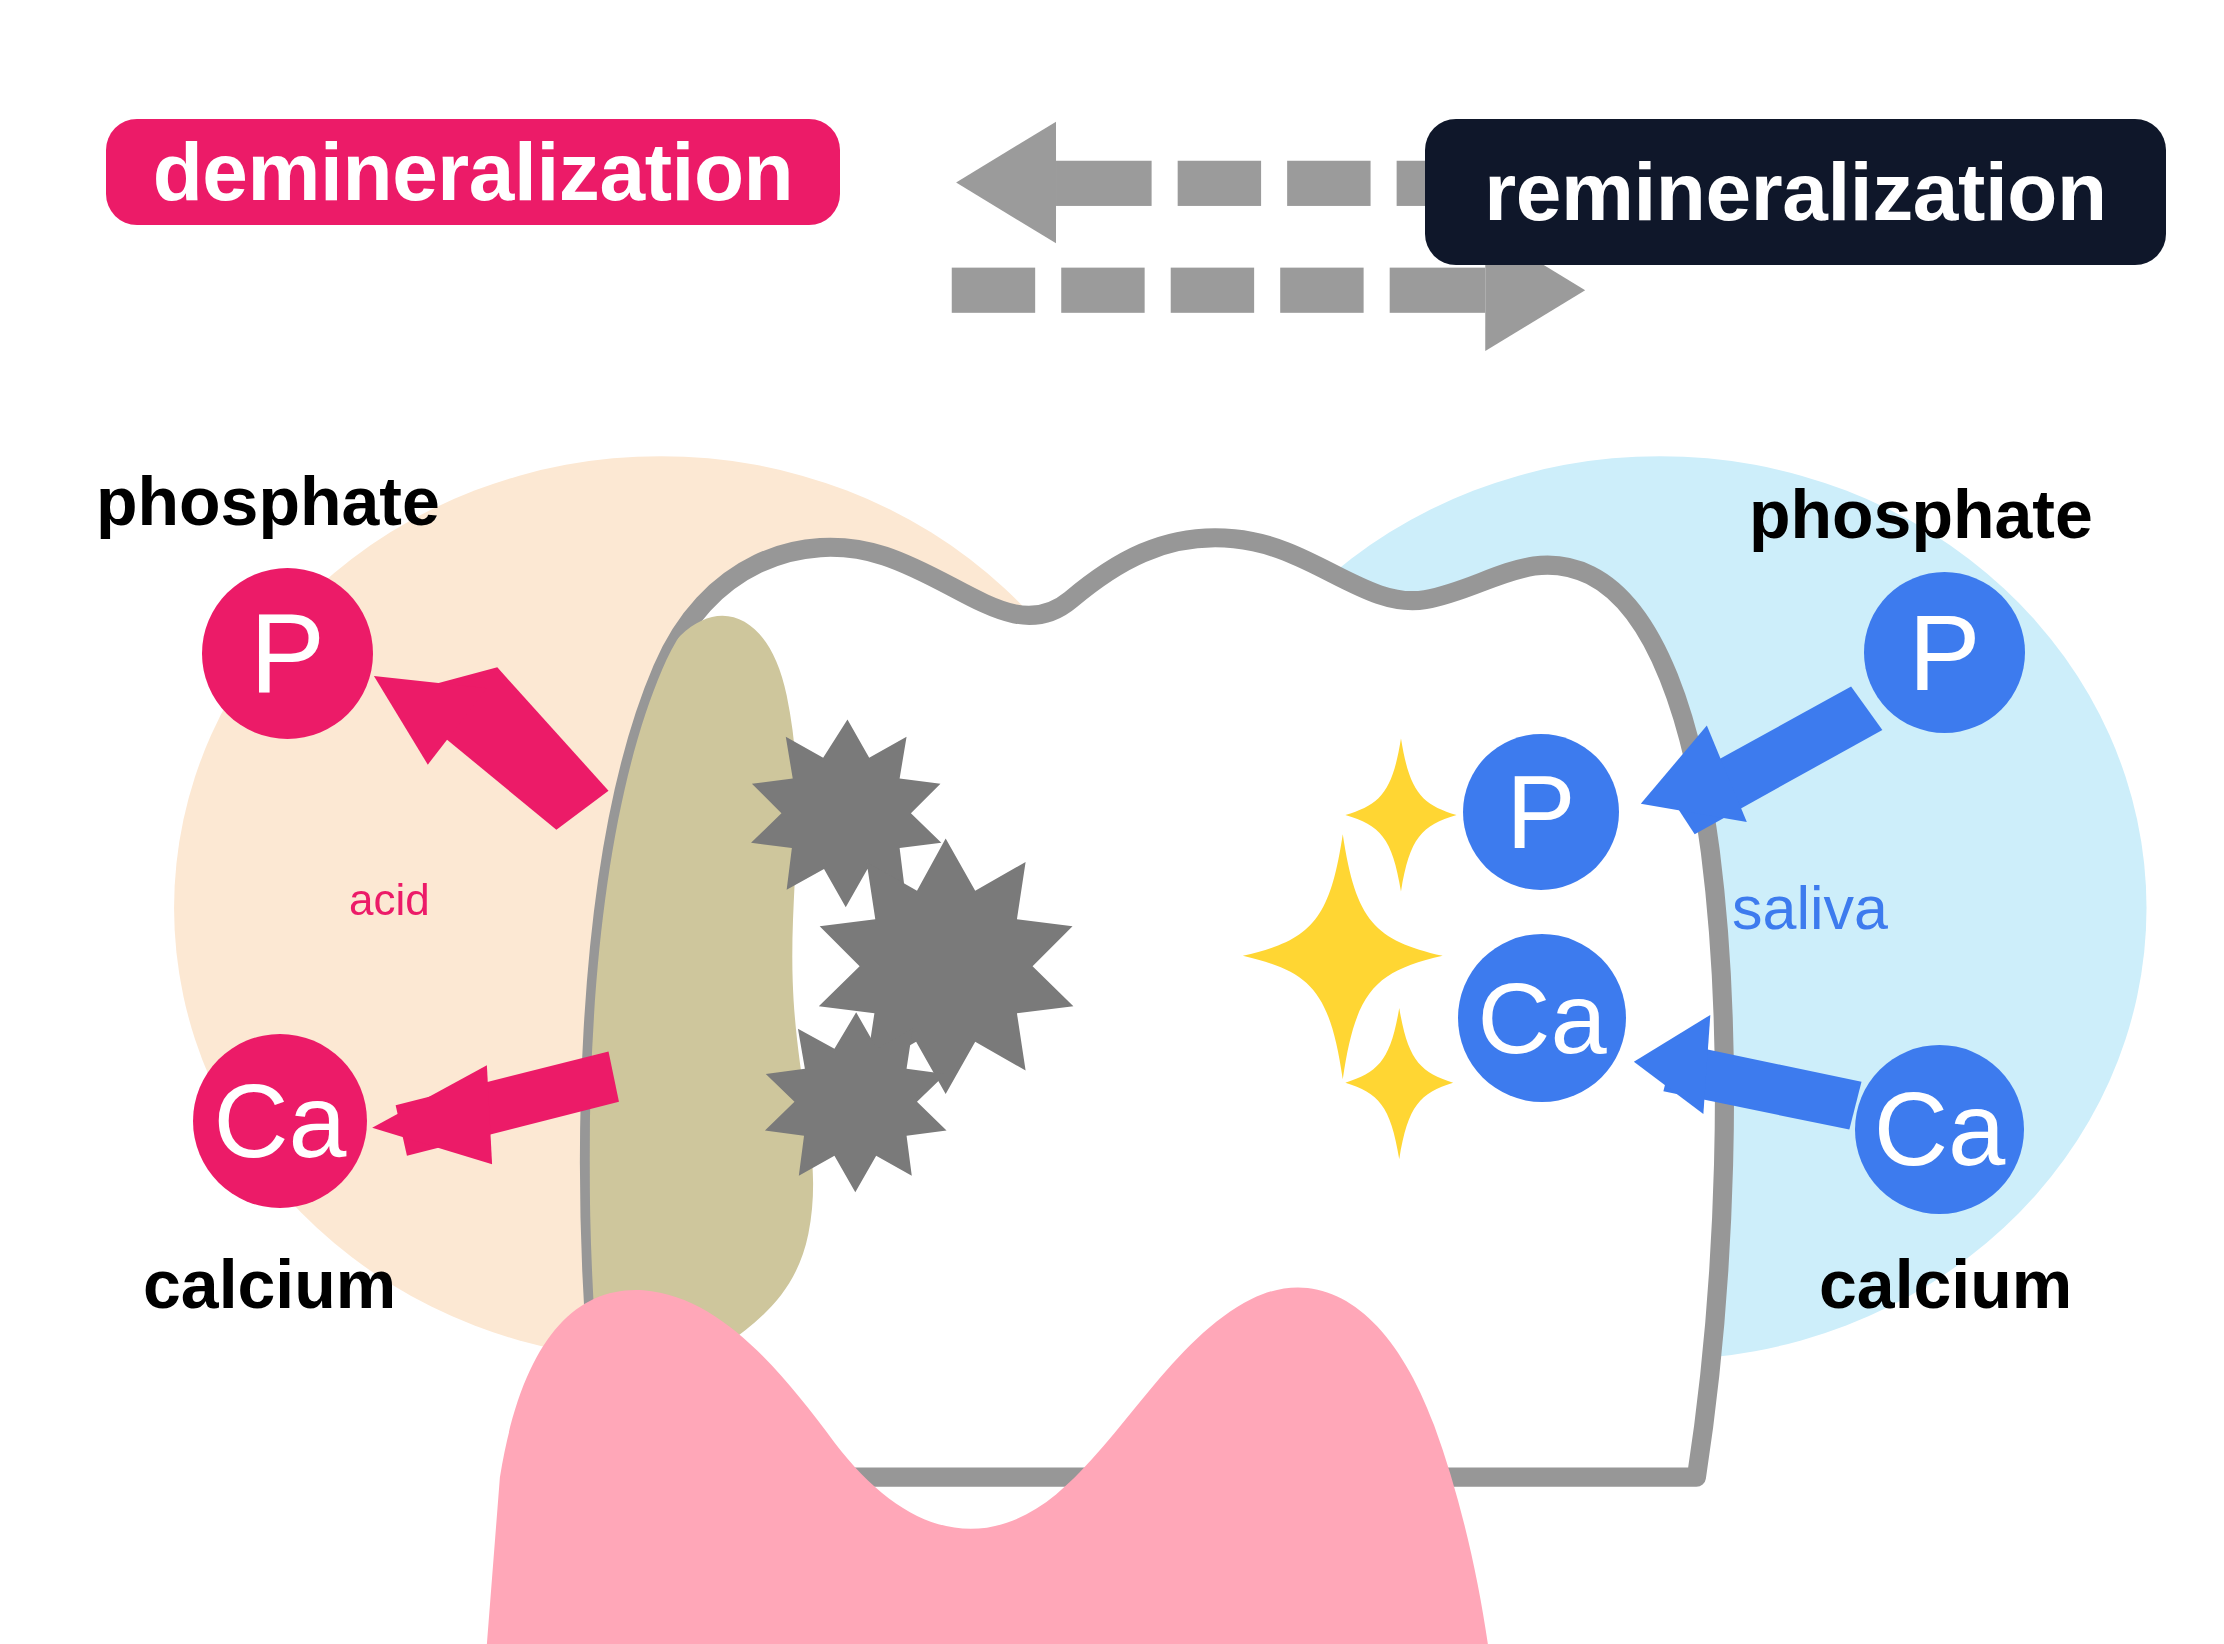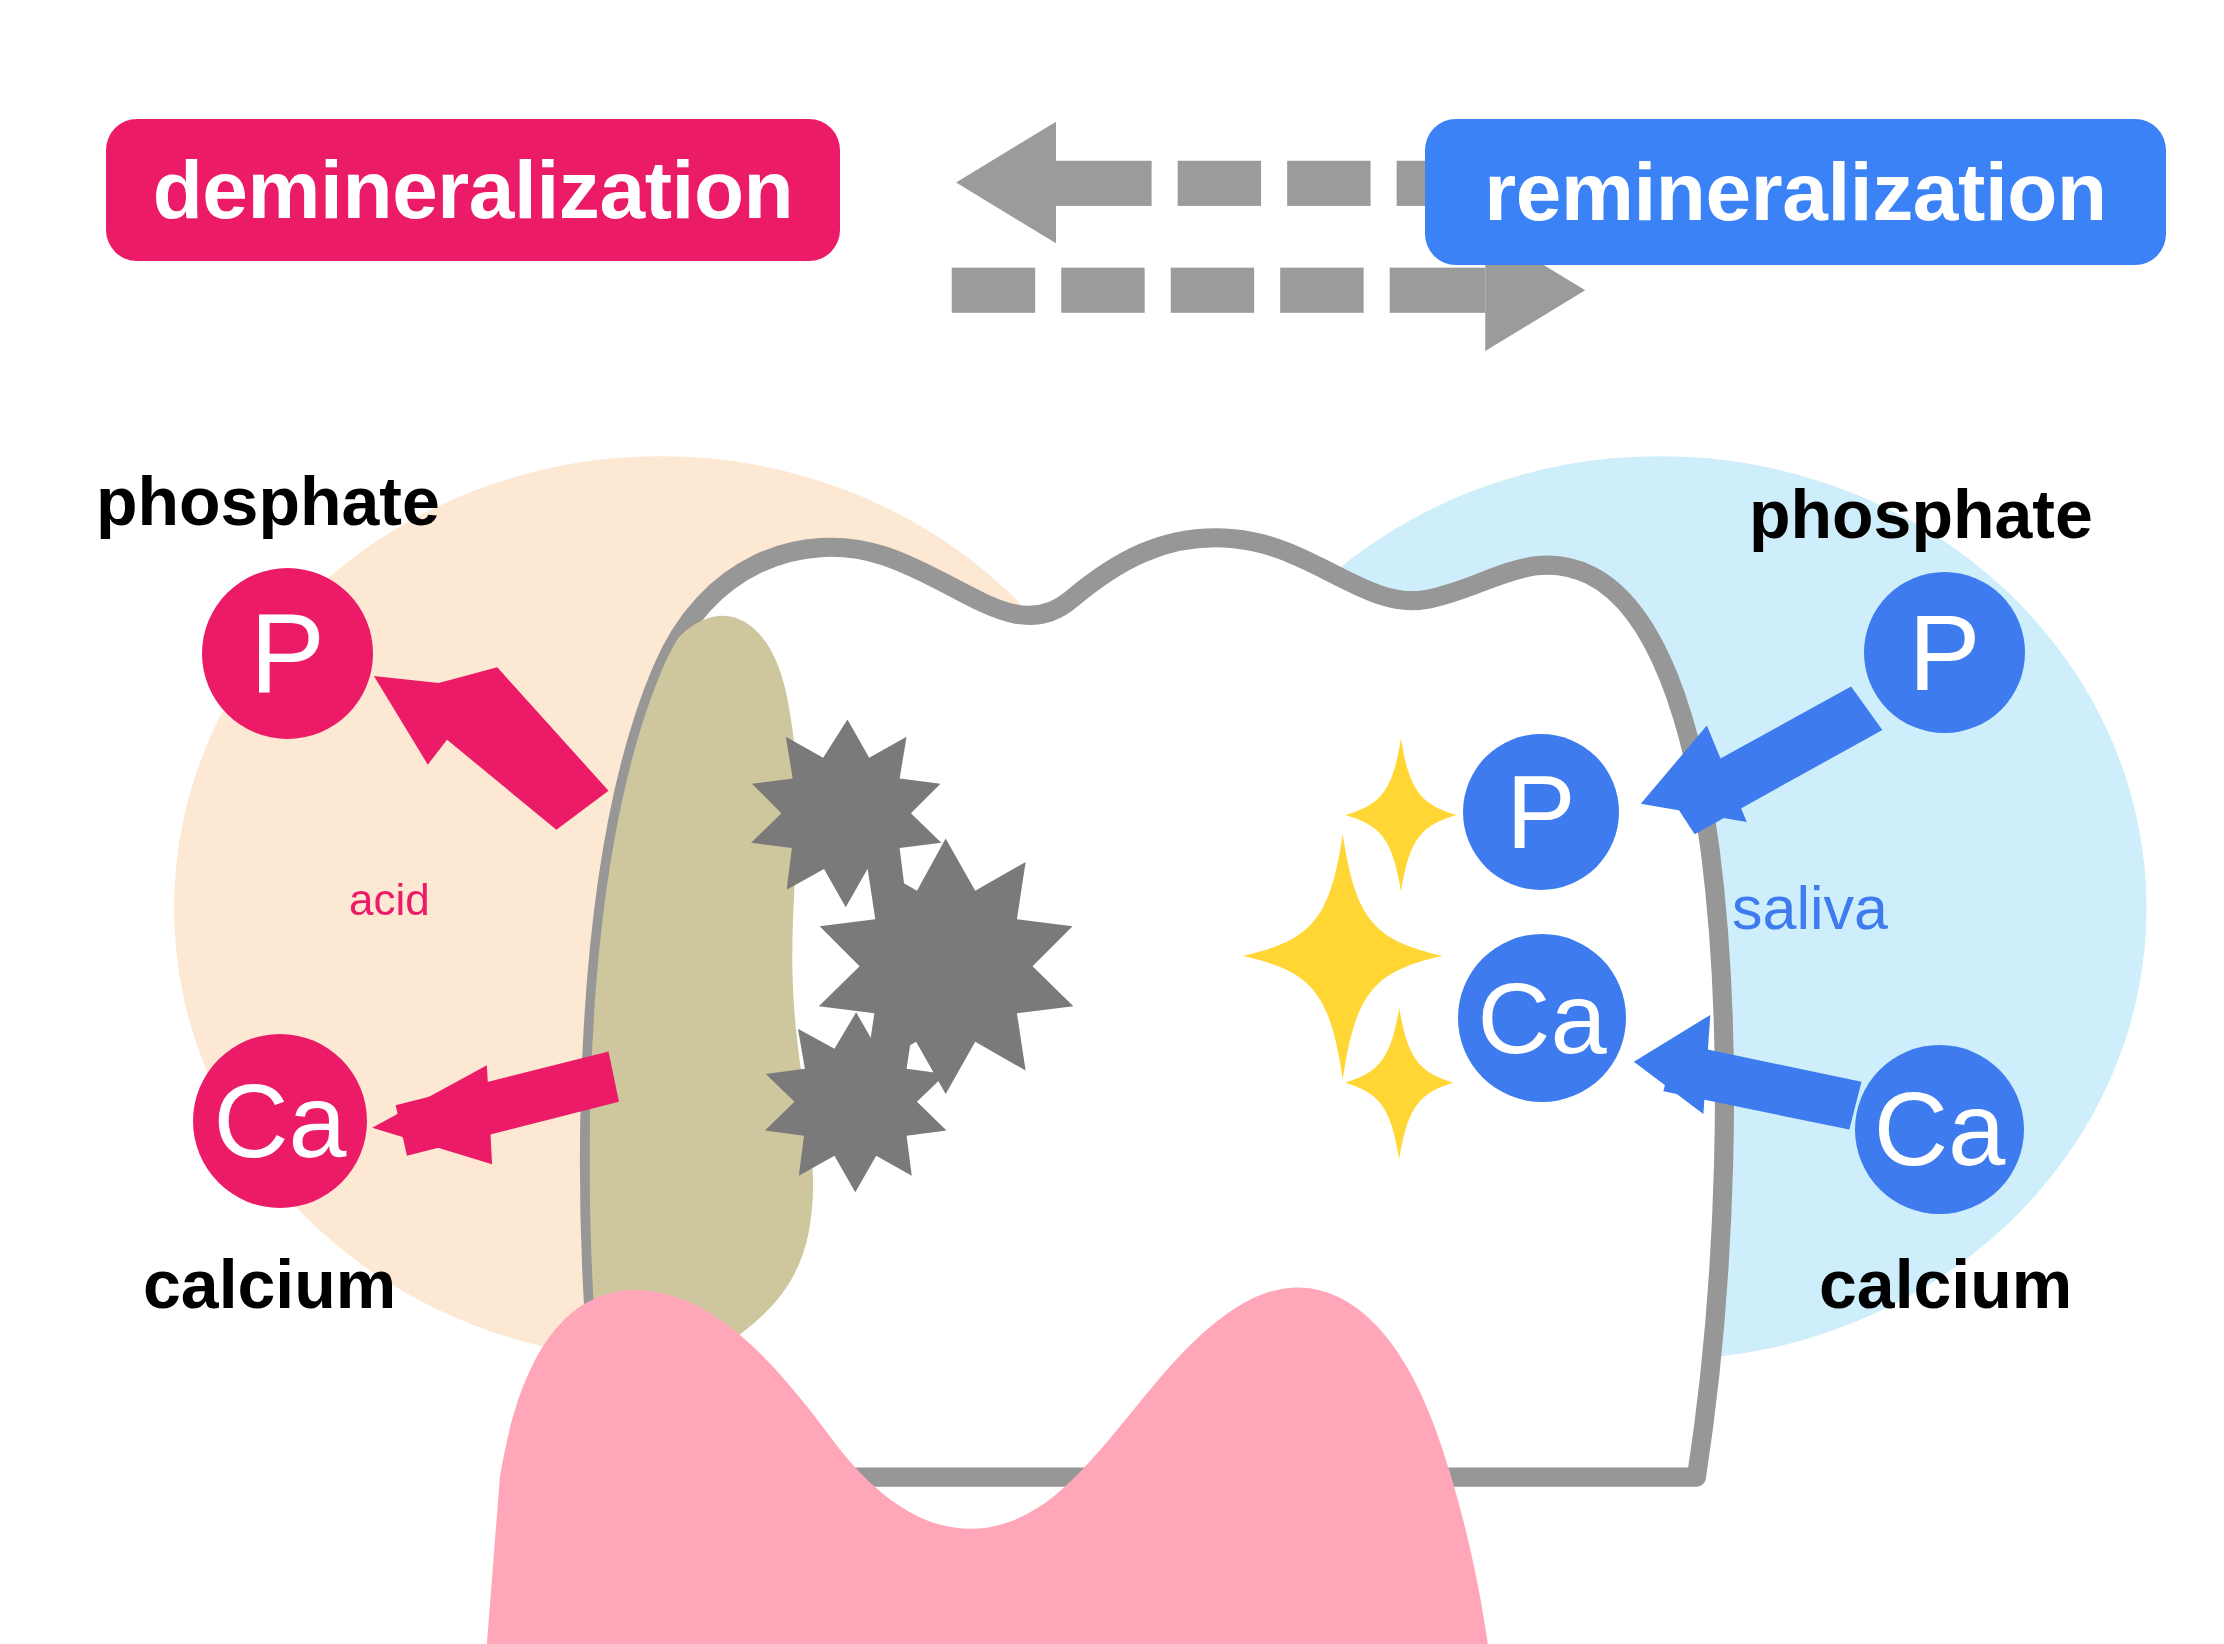--- a/index.html
+++ b/index.html
@@ -38,29 +38,29 @@
     letter-spacing: -0.4px;
     line-height: 1;
     white-space: nowrap;
     border-radius: 31px;
     box-sizing: border-box;
   }
   #badge-demin {
     left: 106px;
     top: 119px;
     width: 734px;
-    height: 142px;
+    height: 106px;
     background: #EC1B68;
   }
   #badge-remin {
     left: 1425px;
     top: 119px;
     width: 741px;
     height: 146px;
-    background: #3b82f6;
+    background: #0f172a;
   }
 
   
   .txt {
     position: absolute;
     white-space: nowrap;
     line-height: 1;
   }
   .lbl-black {
     color: #000000;

